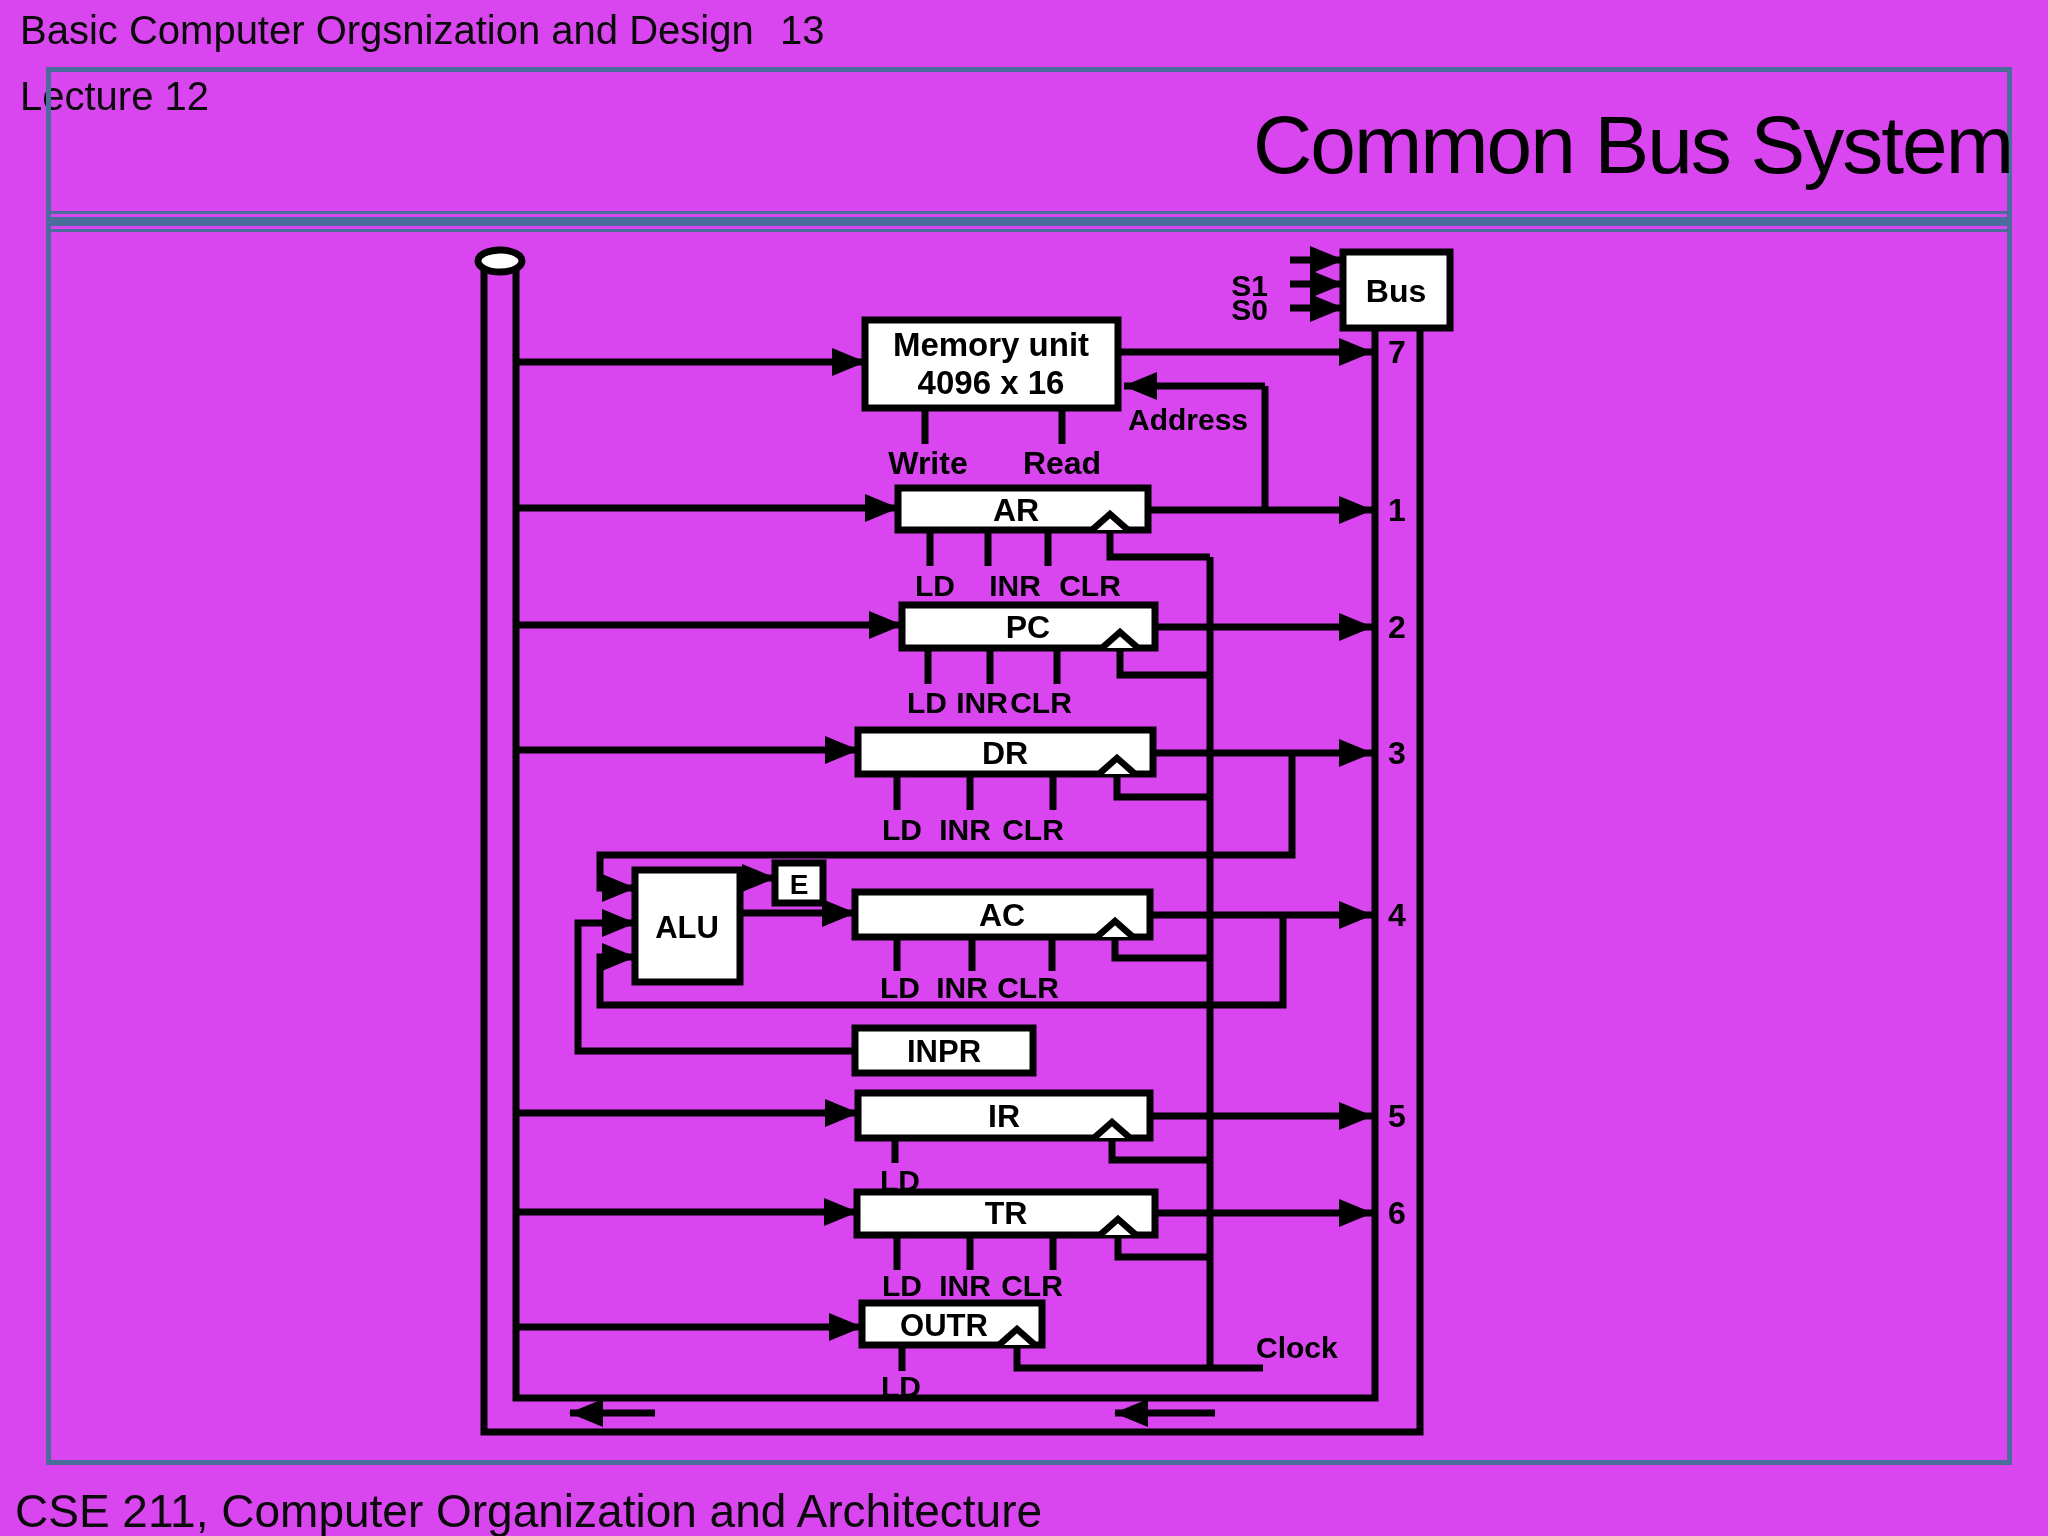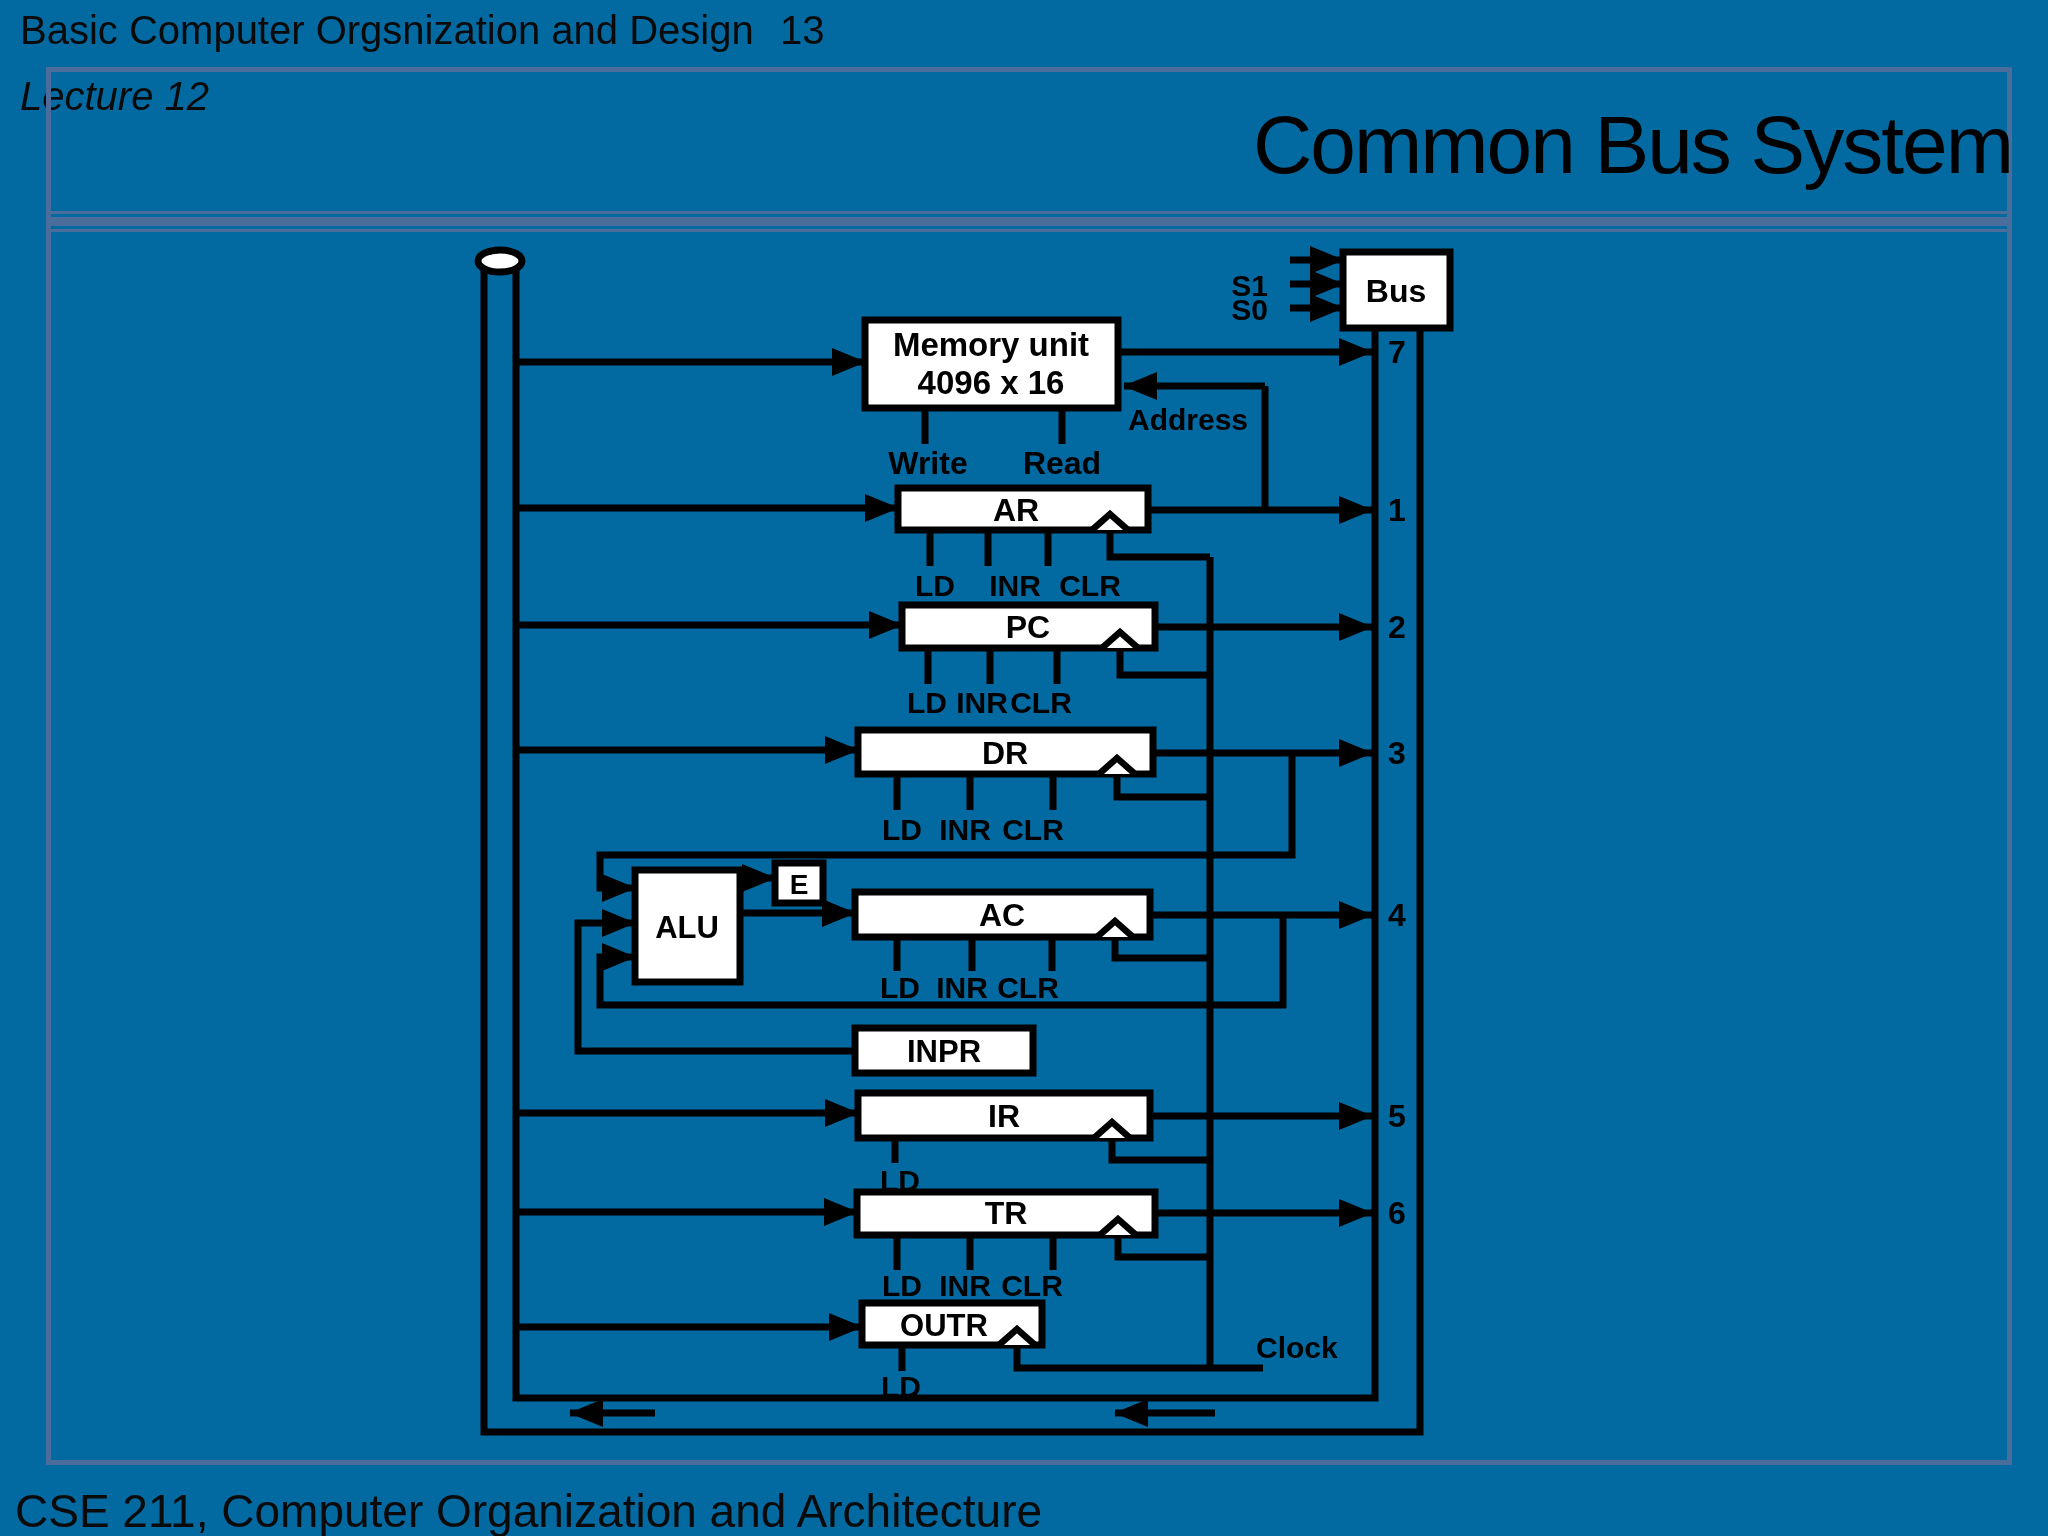--- a/index.html
+++ b/index.html
@@ -1,23 +1,23 @@
 <!DOCTYPE html>
 <html><head>
 <meta charset="utf-8">
 <style>
   html,body{margin:0;padding:0;background:#ffffff;}
   #page{
-    position:relative;width:2048px;height:1536px;background:#0369a1;overflow:hidden;
+    position:relative;width:2048px;height:1536px;background:#d946ef;overflow:hidden;
     font-family:"Liberation Sans",sans-serif;color:#000;
   }
   .hdr{position:absolute;white-space:nowrap;color:#0a0a0a;}
   #course{left:20px;top:8px;font-size:40px;}
   #pagenum{left:780px;top:8px;font-size:40px;}
-  #lecture{left:20px;top:74px;font-size:40px;font-style:italic;}
+  #lecture{left:20px;top:74px;font-size:40px;}
   #slide-frame{
     position:absolute;left:46px;top:67px;width:1966px;height:1398px;
     border:5px solid #4a6d9b;box-sizing:border-box;background:transparent;
   }
   #slide-title{
     position:absolute;left:46px;top:98px;width:1966px;text-align:right;
     font-size:82px;letter-spacing:-2px;color:#000;
   }
   .sep{position:absolute;left:46px;width:1966px;background:#4a6d9b;}
   #sep-thin-top{top:211px;height:3px;}

